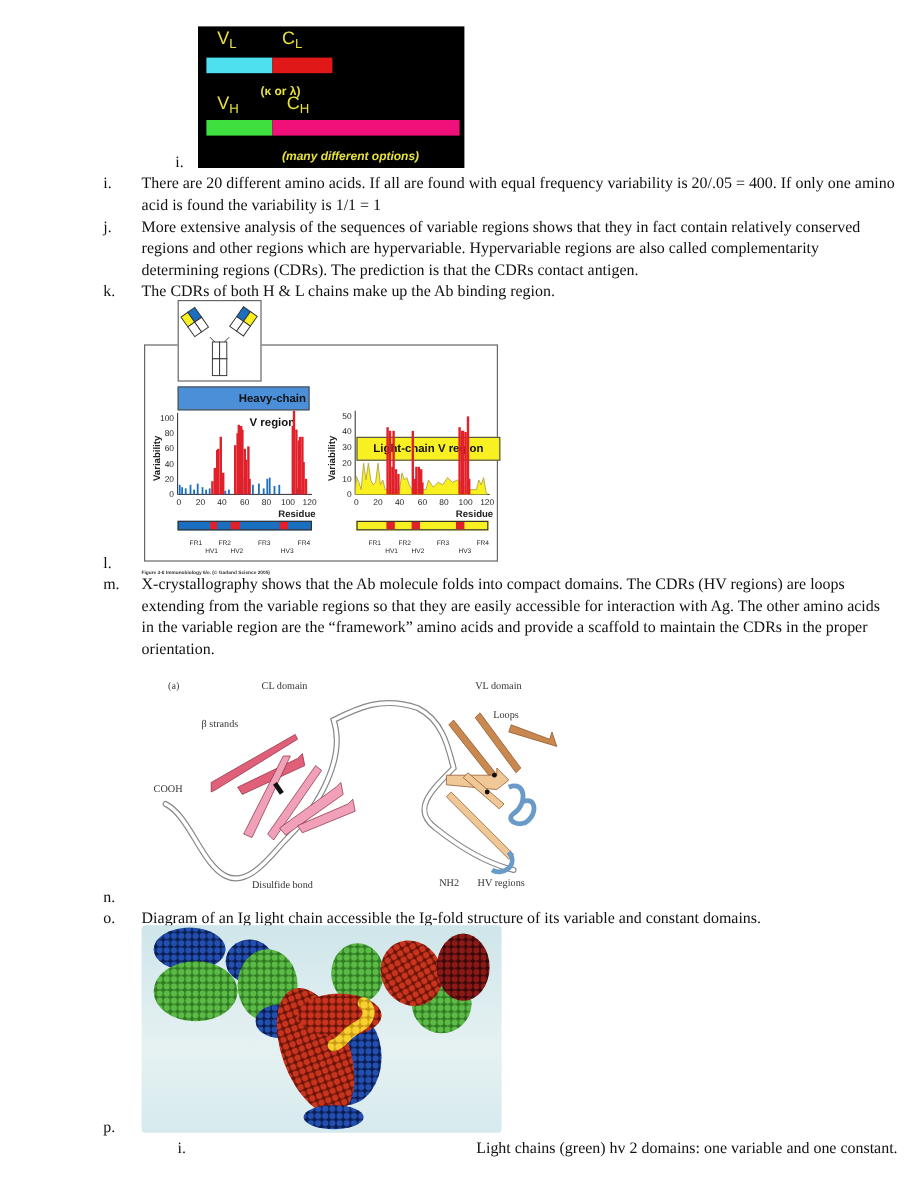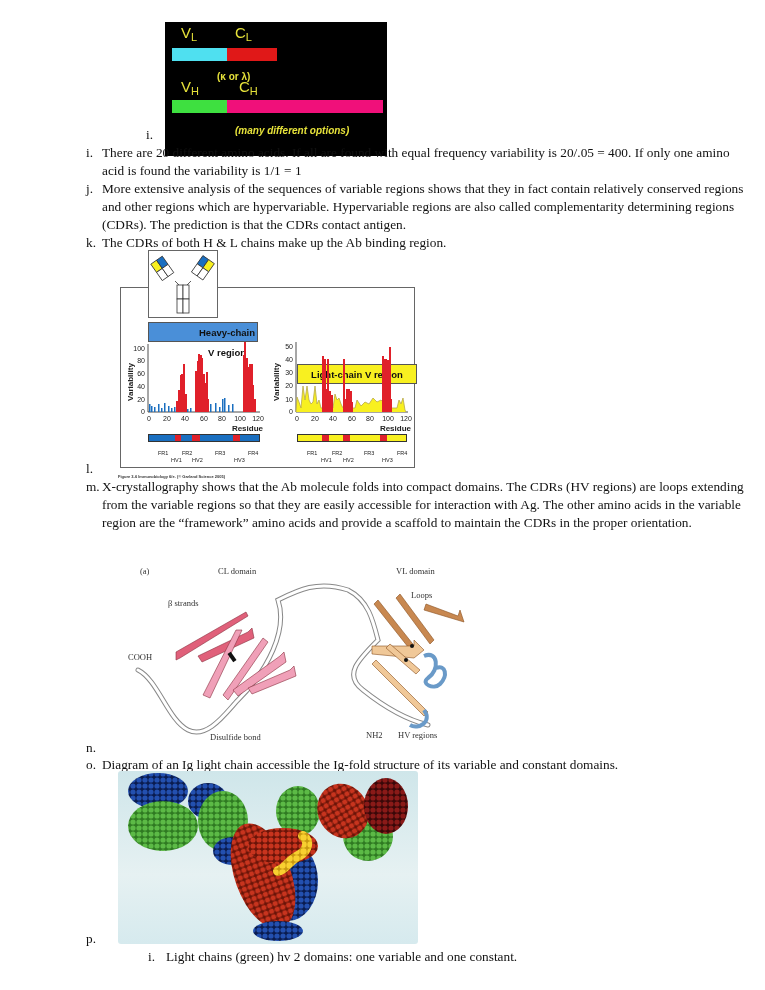--- a/index.html
+++ b/index.html
@@ -2,24 +2,24 @@
 <html><head>
 <meta charset="utf-8">
 <style>
   * { box-sizing: border-box; margin: 0; padding: 0; }
   html, body { width: 765px; height: 990px; background: #ffffff; overflow: hidden; }
   body { position: relative; font-family: "Liberation Serif", "DejaVu Serif", serif; color: #111; font-size: 13.3px; line-height: 18px; }
   .abs { position: absolute; }
   .marker { position: absolute; left: 0; }
   .item { position: absolute; left: 86px; width: 660px; }
   .item .marker { left: 0; }
-  .item .text { display: block; margin-left: 16px; }
+  .item .text { display: block; margin-left: 32px; }
 
   
-  #fig-domains { left: 165px; top: 22px; width: 222px; height: 134px; background: #000; }
+  #fig-domains { left: 165px; top: 22px; width: 222px; height: 118px; background: #000; }
   #fig-domains .lbl { position: absolute; color: #e6e23a; font-family: "Liberation Sans", sans-serif; font-size: 15px; }
   #fig-domains .lbl sub { font-size: 11px; vertical-align: -3px; }
   #fig-domains .bar { position: absolute; height: 13px; }
   #fig-domains .note { position: absolute; color: #e6e23a; font-family: "Liberation Sans", sans-serif; font-weight: bold; font-size: 10px; }
 
   
   #fig-variability { left: 120px; top: 287px; width: 295px; height: 181px; border: 1px solid #666; background: #fff; }
   #fig-antibody-inset { left: 148px; top: 250px; width: 70px; height: 68px; border: 1px solid #666; background: #fff; }
   .panel-title { position: absolute; height: 20px; font-family: "Liberation Sans", sans-serif; font-weight: bold; font-size: 9.5px; text-align: center; line-height: 20px; border: 1px solid #555; }
   .plot { position: absolute; }
@@ -341,14 +341,14 @@
     <path d="M185,65 C192,70 190,80 180,85 C170,90 168,98 160,100" fill="none" stroke="url(#ballsY)" stroke-width="10" stroke-linecap="round"></path>
   </svg>
 </div>
 
 <div class="item" style="top:930px;">
   <span class="marker">p.</span>
 </div>
 
 <div class="item" style="top:948px;left:148px;width:600px;">
   <span class="marker">i.</span>
-  <span class="text" style="margin-left:18px;">Light chains (green) hv 2 domains: one variable and one constant.</span>
+  <span class="text" style="margin-left:18px;text-align:right;">Light chains (green) hv 2 domains: one variable and one constant.</span>
 </div>
 
 </body></html>

